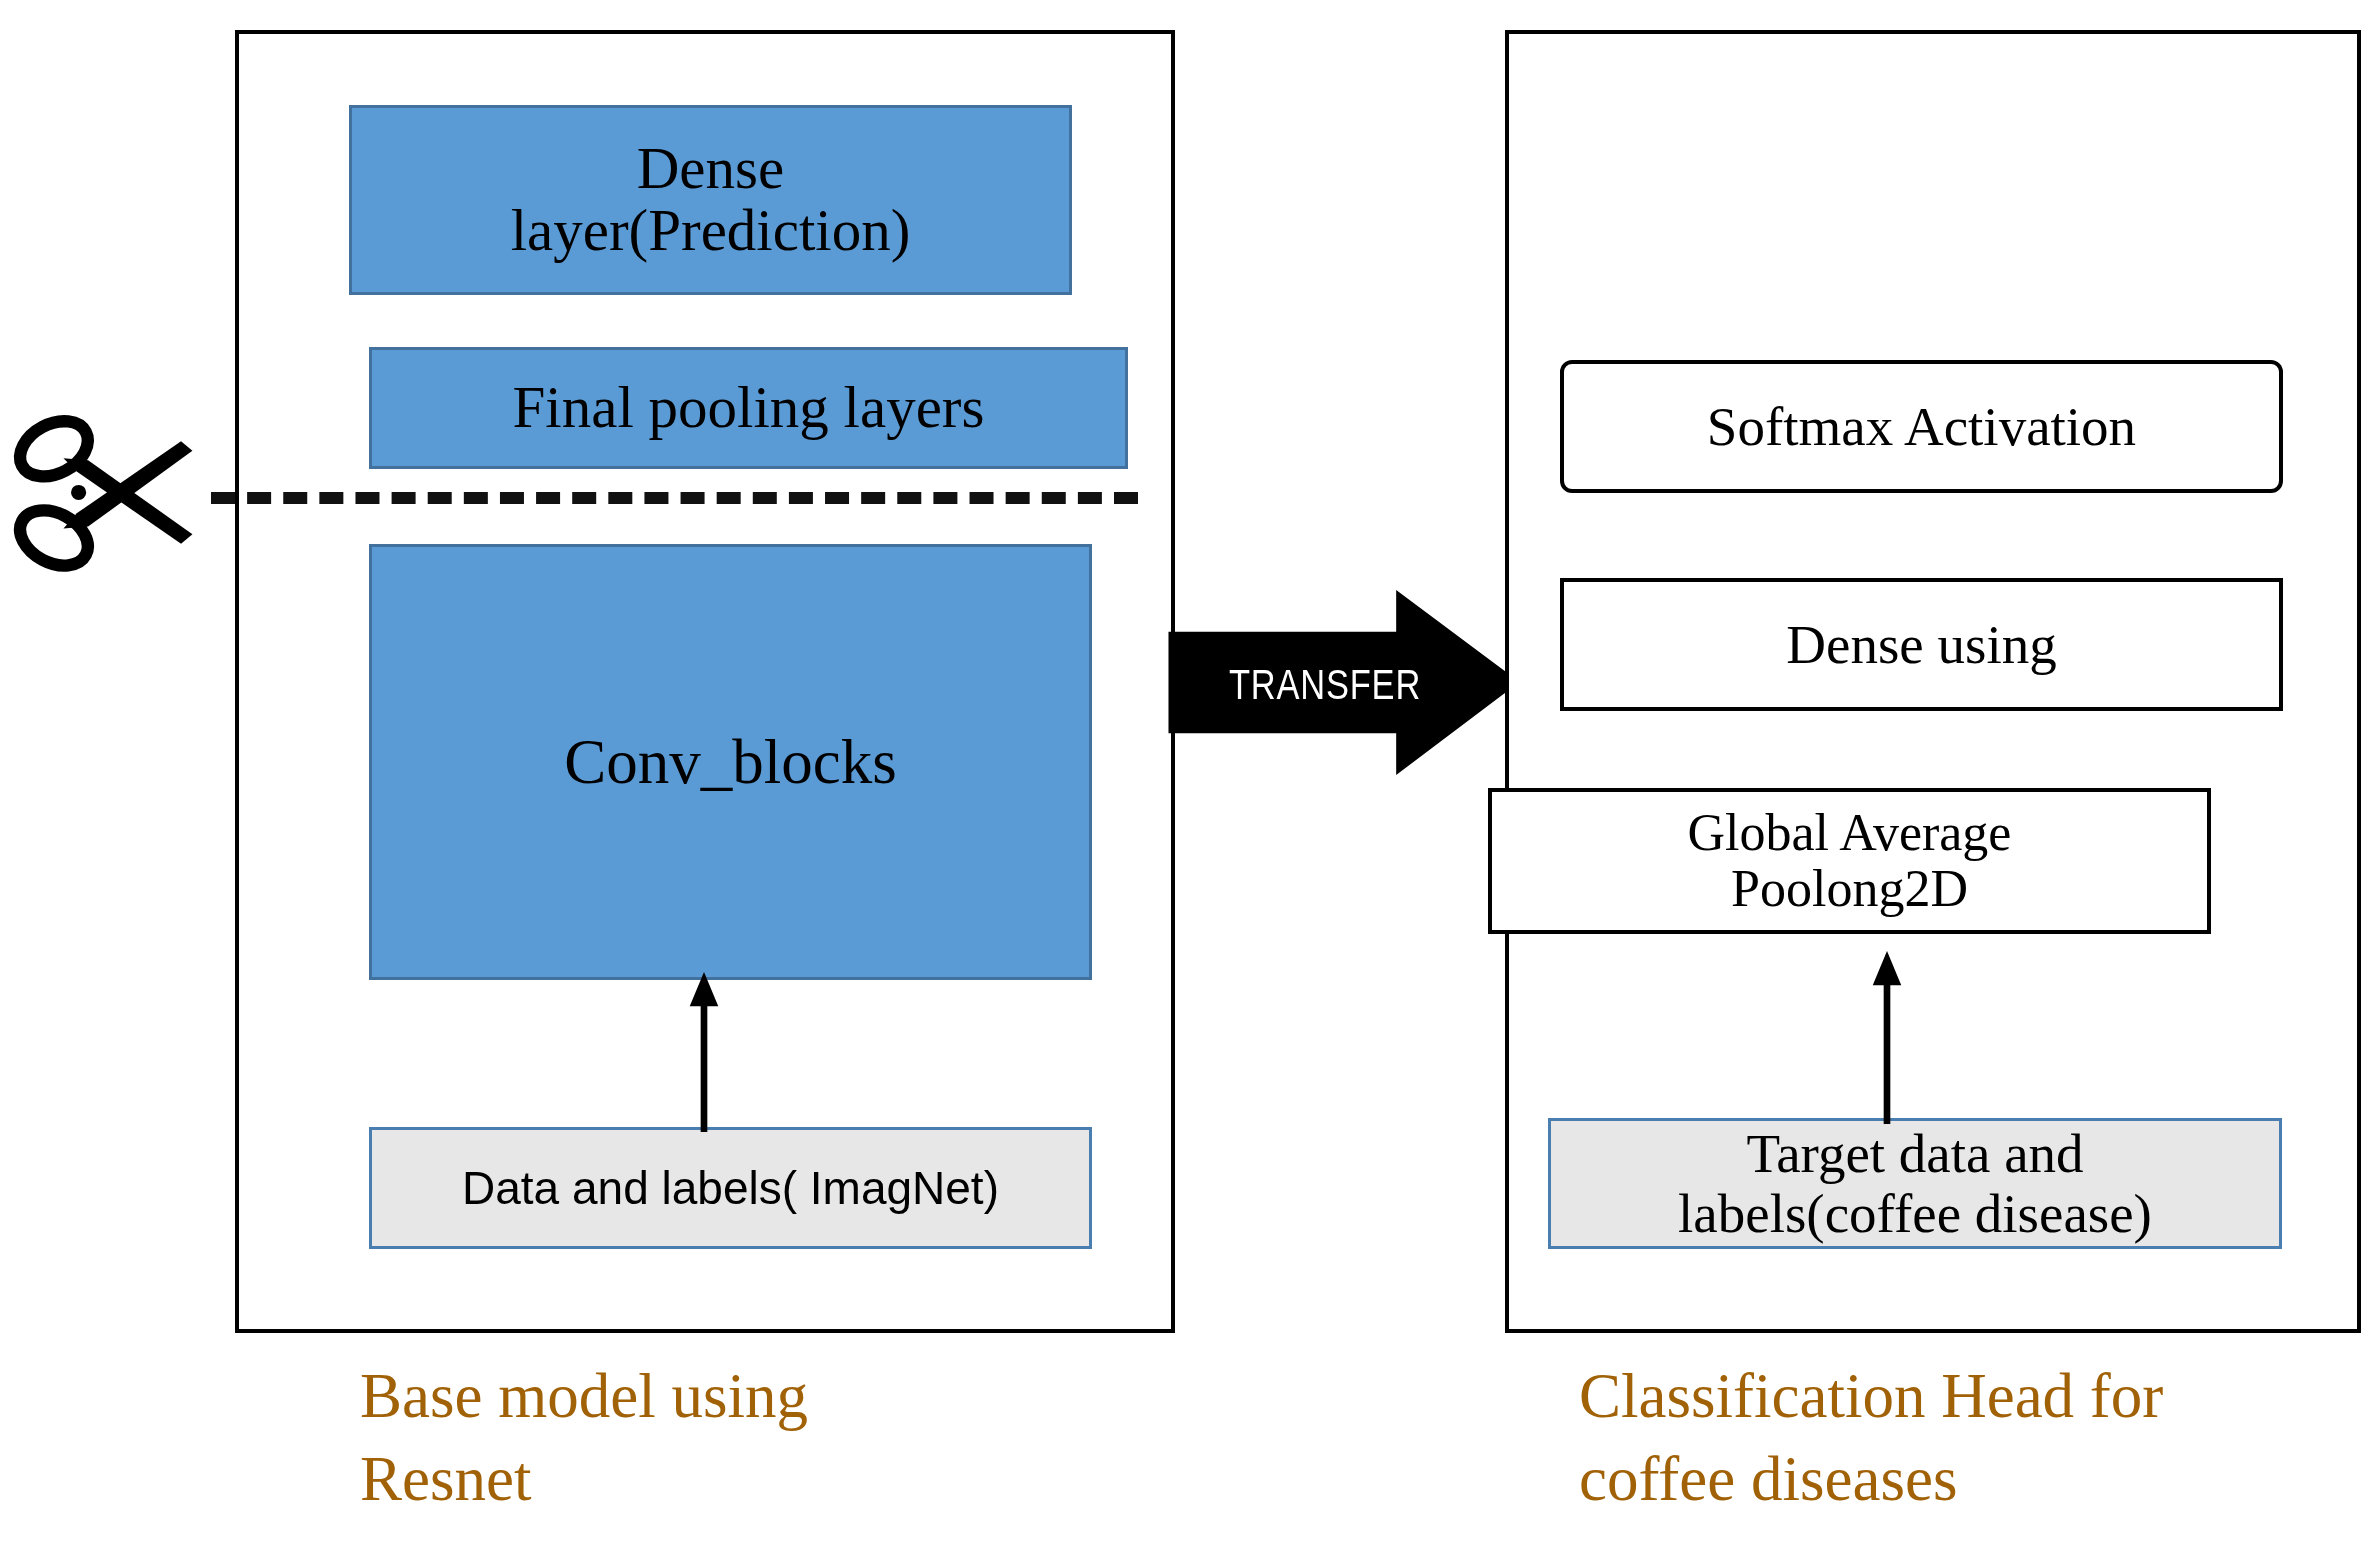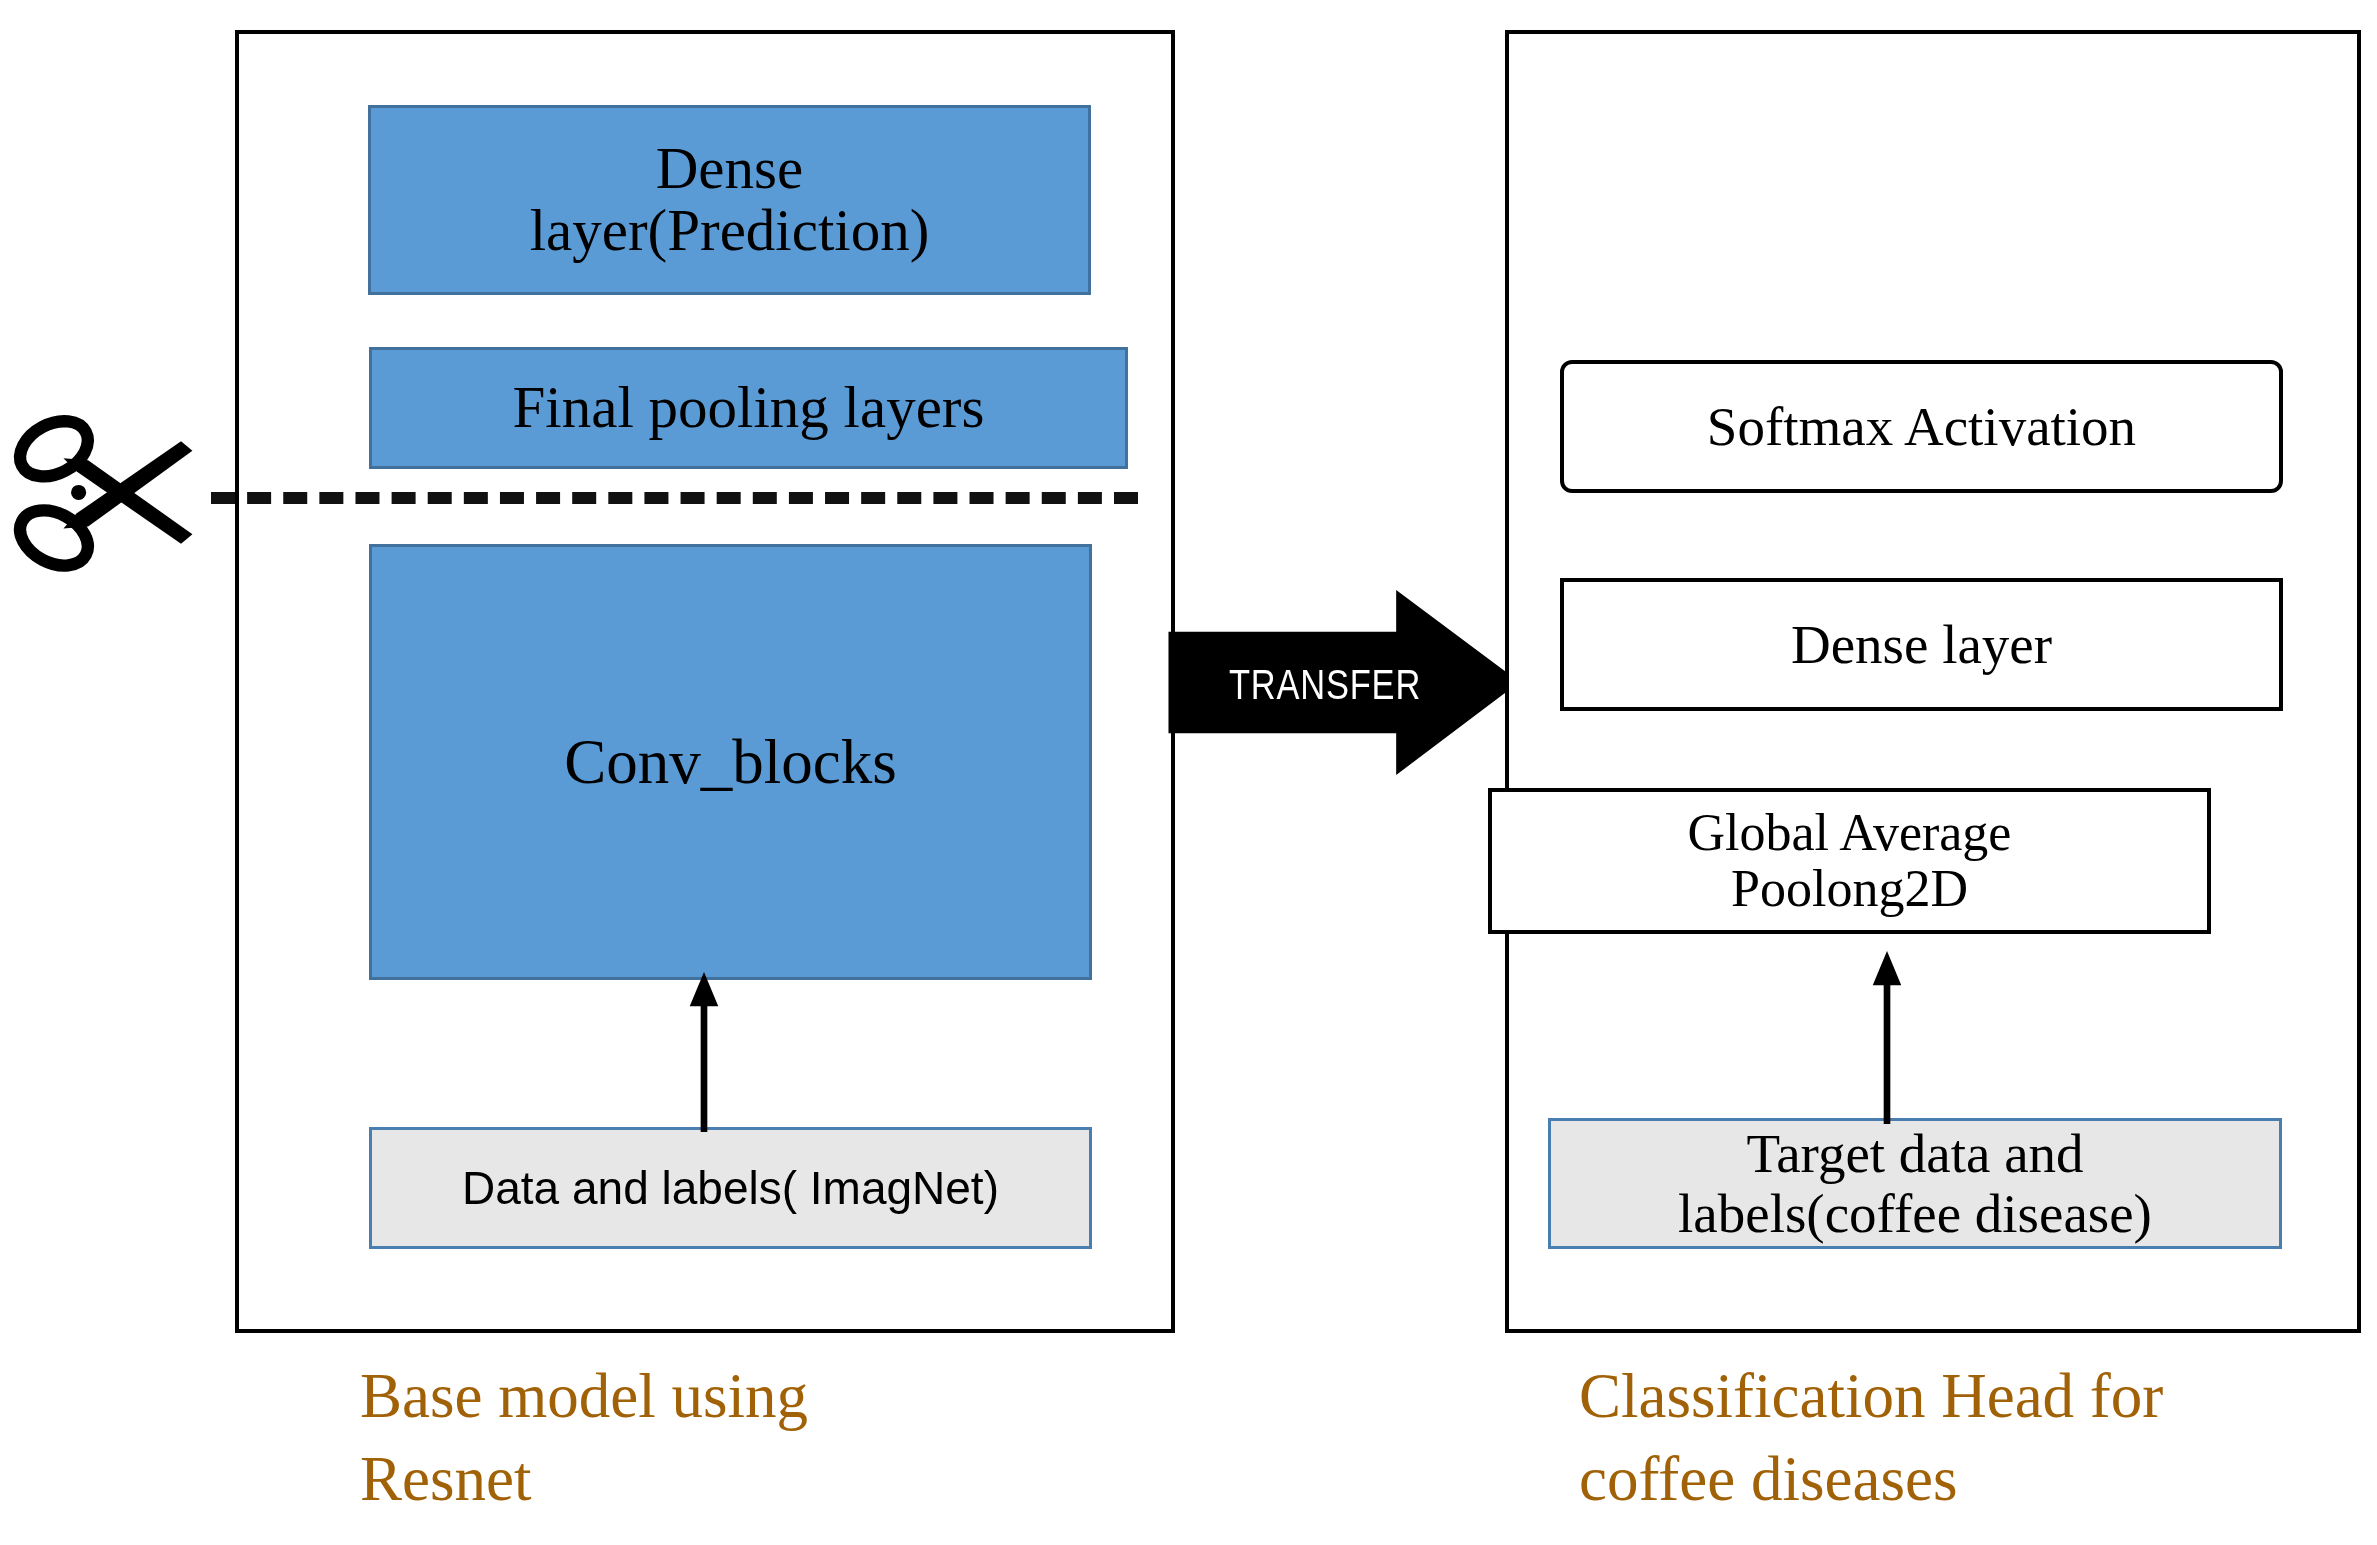--- a/index.html
+++ b/index.html
@@ -53,21 +53,21 @@
     background: #ffffff;
     border: 4.8px solid #000000;
   }
   
   .grey {
     background: #E7E7E7;
     border: 3.8px solid #4B7EB0;
   }
 
   
-  #box-dense-pred   { left: 368px; top: 105px;  width: 723px; height: 190px; font-size: 59px; }
+  #box-dense-pred   { left: 349px; top: 105px;  width: 723px; height: 190px; font-size: 59px; }
   #box-final-pool   { left: 369px; top: 347px;  width: 759px; height: 122px; font-size: 59px; }
   #box-conv         { left: 369px; top: 544px;  width: 723px; height: 436px; font-size: 63px; }
   #box-data-imagnet {
     left: 369px; top: 1127px; width: 723px; height: 122px;
     font-size: 46px;
     font-family: "Liberation Sans", "DejaVu Sans", sans-serif;
   }
 
   
   #box-softmax      { left: 1560px; top: 360px;  width: 723px; height: 133px; font-size: 55px; border-radius: 12px; }
@@ -189,21 +189,21 @@
   </svg>
   <div id="transfer-label">TRANSFER</div>
 
   <div class="panel" id="panel-head"></div>
 
   <div class="layer-box outline" id="box-softmax">
     <span class="lbl">Softmax Activation</span>
   </div>
 
   <div class="layer-box outline" id="box-dense">
-    <span class="lbl">Dense layer</span>
+    <span class="lbl">Dense using</span>
   </div>
 
   <div class="layer-box outline" id="box-gap2d">
     <span class="lbl">Global Average
 Poolong2D</span>
   </div>
 
   <div class="layer-box grey" id="box-target-data">
     <span class="lbl">Target data and
 labels(coffee disease)</span>

